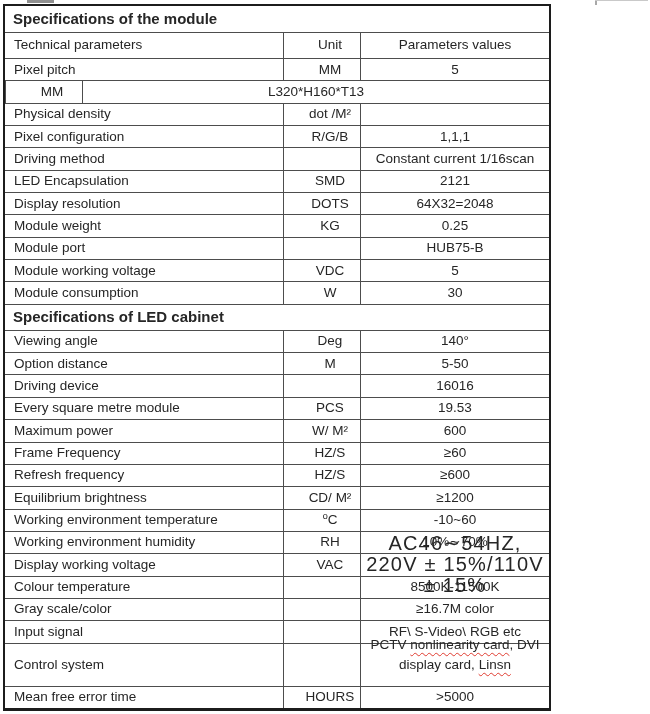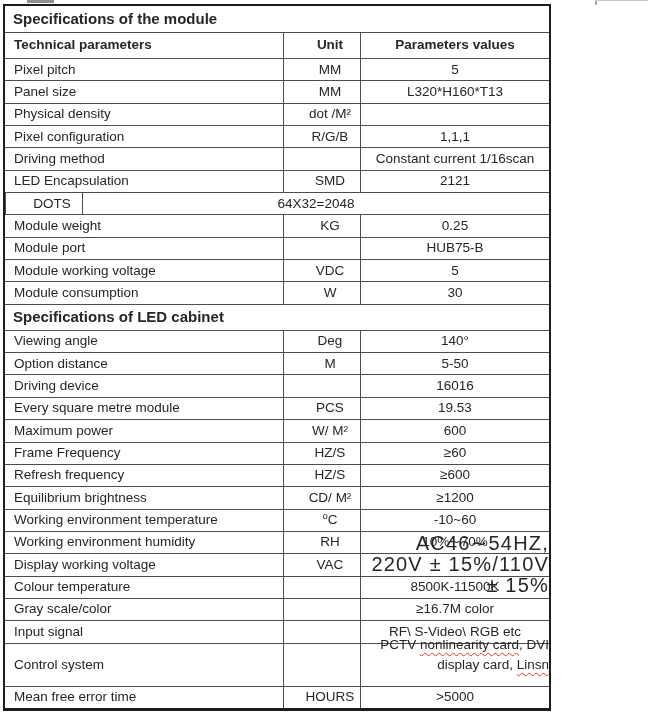--- a/index.html
+++ b/index.html
@@ -15,23 +15,23 @@
     display:flex;flex-direction:column;box-sizing:border-box;
   }
   .row{display:flex;box-sizing:border-box;border-top:1.5px solid #4d4d4d;height:22.35px;flex:0 0 auto;}
   .row:first-child{border-top:none;}
   .row-section{height:26px;}
   .row-header{height:26px;}
   .row-tall{height:43px;}
   .cell{display:flex;align-items:center;box-sizing:border-box;font-size:13.5px;line-height:1.05;}
   .c-param{width:278px;padding-left:9px;}
   .c-unit{width:78px;border-left:1.5px solid #4d4d4d;border-right:1.5px solid #4d4d4d;justify-content:center;text-align:center;padding-left:16px;}
-  .c-value{flex:1;justify-content:center;text-align:right;}
+  .c-value{flex:1;justify-content:center;text-align:center;}
   .c-section{flex:1;padding-left:8px;font-weight:bold;font-size:15px;}
-  .row-header .cell{font-weight:bold;}
+  .row-header .cell{font-weight:normal;}
   .v-lines{display:flex;flex-direction:column;align-items:center;justify-content:center;width:100%;}
   .v-lines .ln{line-height:1.45;margin-top:44px;}
   .misspell{
     text-decoration-line:underline;text-decoration-style:wavy;
     text-decoration-color:#e03c31;text-decoration-thickness:1px;
     text-underline-offset:3px;text-decoration-skip-ink:none;
   }
   .wide{letter-spacing:1.2px;font-size:20px;}
 </style>
 </head>
@@ -49,21 +49,20 @@
       <div class="cell c-param">Technical parameters</div>
       <div class="cell c-unit">Unit</div>
       <div class="cell c-value">Parameters values</div>
     </div>
     <div class="row">
       <div class="cell c-param">Pixel pitch</div>
       <div class="cell c-unit">MM</div>
       <div class="cell c-value">5</div>
     </div>
     <div class="row">
-      <div class="cell c-param">Panel size</div>
       <div class="cell c-unit">MM</div>
       <div class="cell c-value">L320*H160*T13</div>
     </div>
     <div class="row">
       <div class="cell c-param">Physical density</div>
       <div class="cell c-unit">dot /M²</div>
     </div>
     <div class="row">
       <div class="cell c-param">Pixel configuration</div>
       <div class="cell c-unit">R/G/B</div>
@@ -73,20 +72,21 @@
       <div class="cell c-param">Driving method</div>
       <div class="cell c-unit"></div>
       <div class="cell c-value">Constant current 1/16scan</div>
     </div>
     <div class="row">
       <div class="cell c-param">LED Encapsulation</div>
       <div class="cell c-unit">SMD</div>
       <div class="cell c-value">2121</div>
     </div>
     <div class="row">
+      <div class="cell c-param">Display resolution</div>
       <div class="cell c-unit">DOTS</div>
       <div class="cell c-value">64X32=2048</div>
     </div>
     <div class="row">
       <div class="cell c-param">Module weight</div>
       <div class="cell c-unit">KG</div>
       <div class="cell c-value">0.25</div>
     </div>
     <div class="row">
       <div class="cell c-param">Module port</div>

